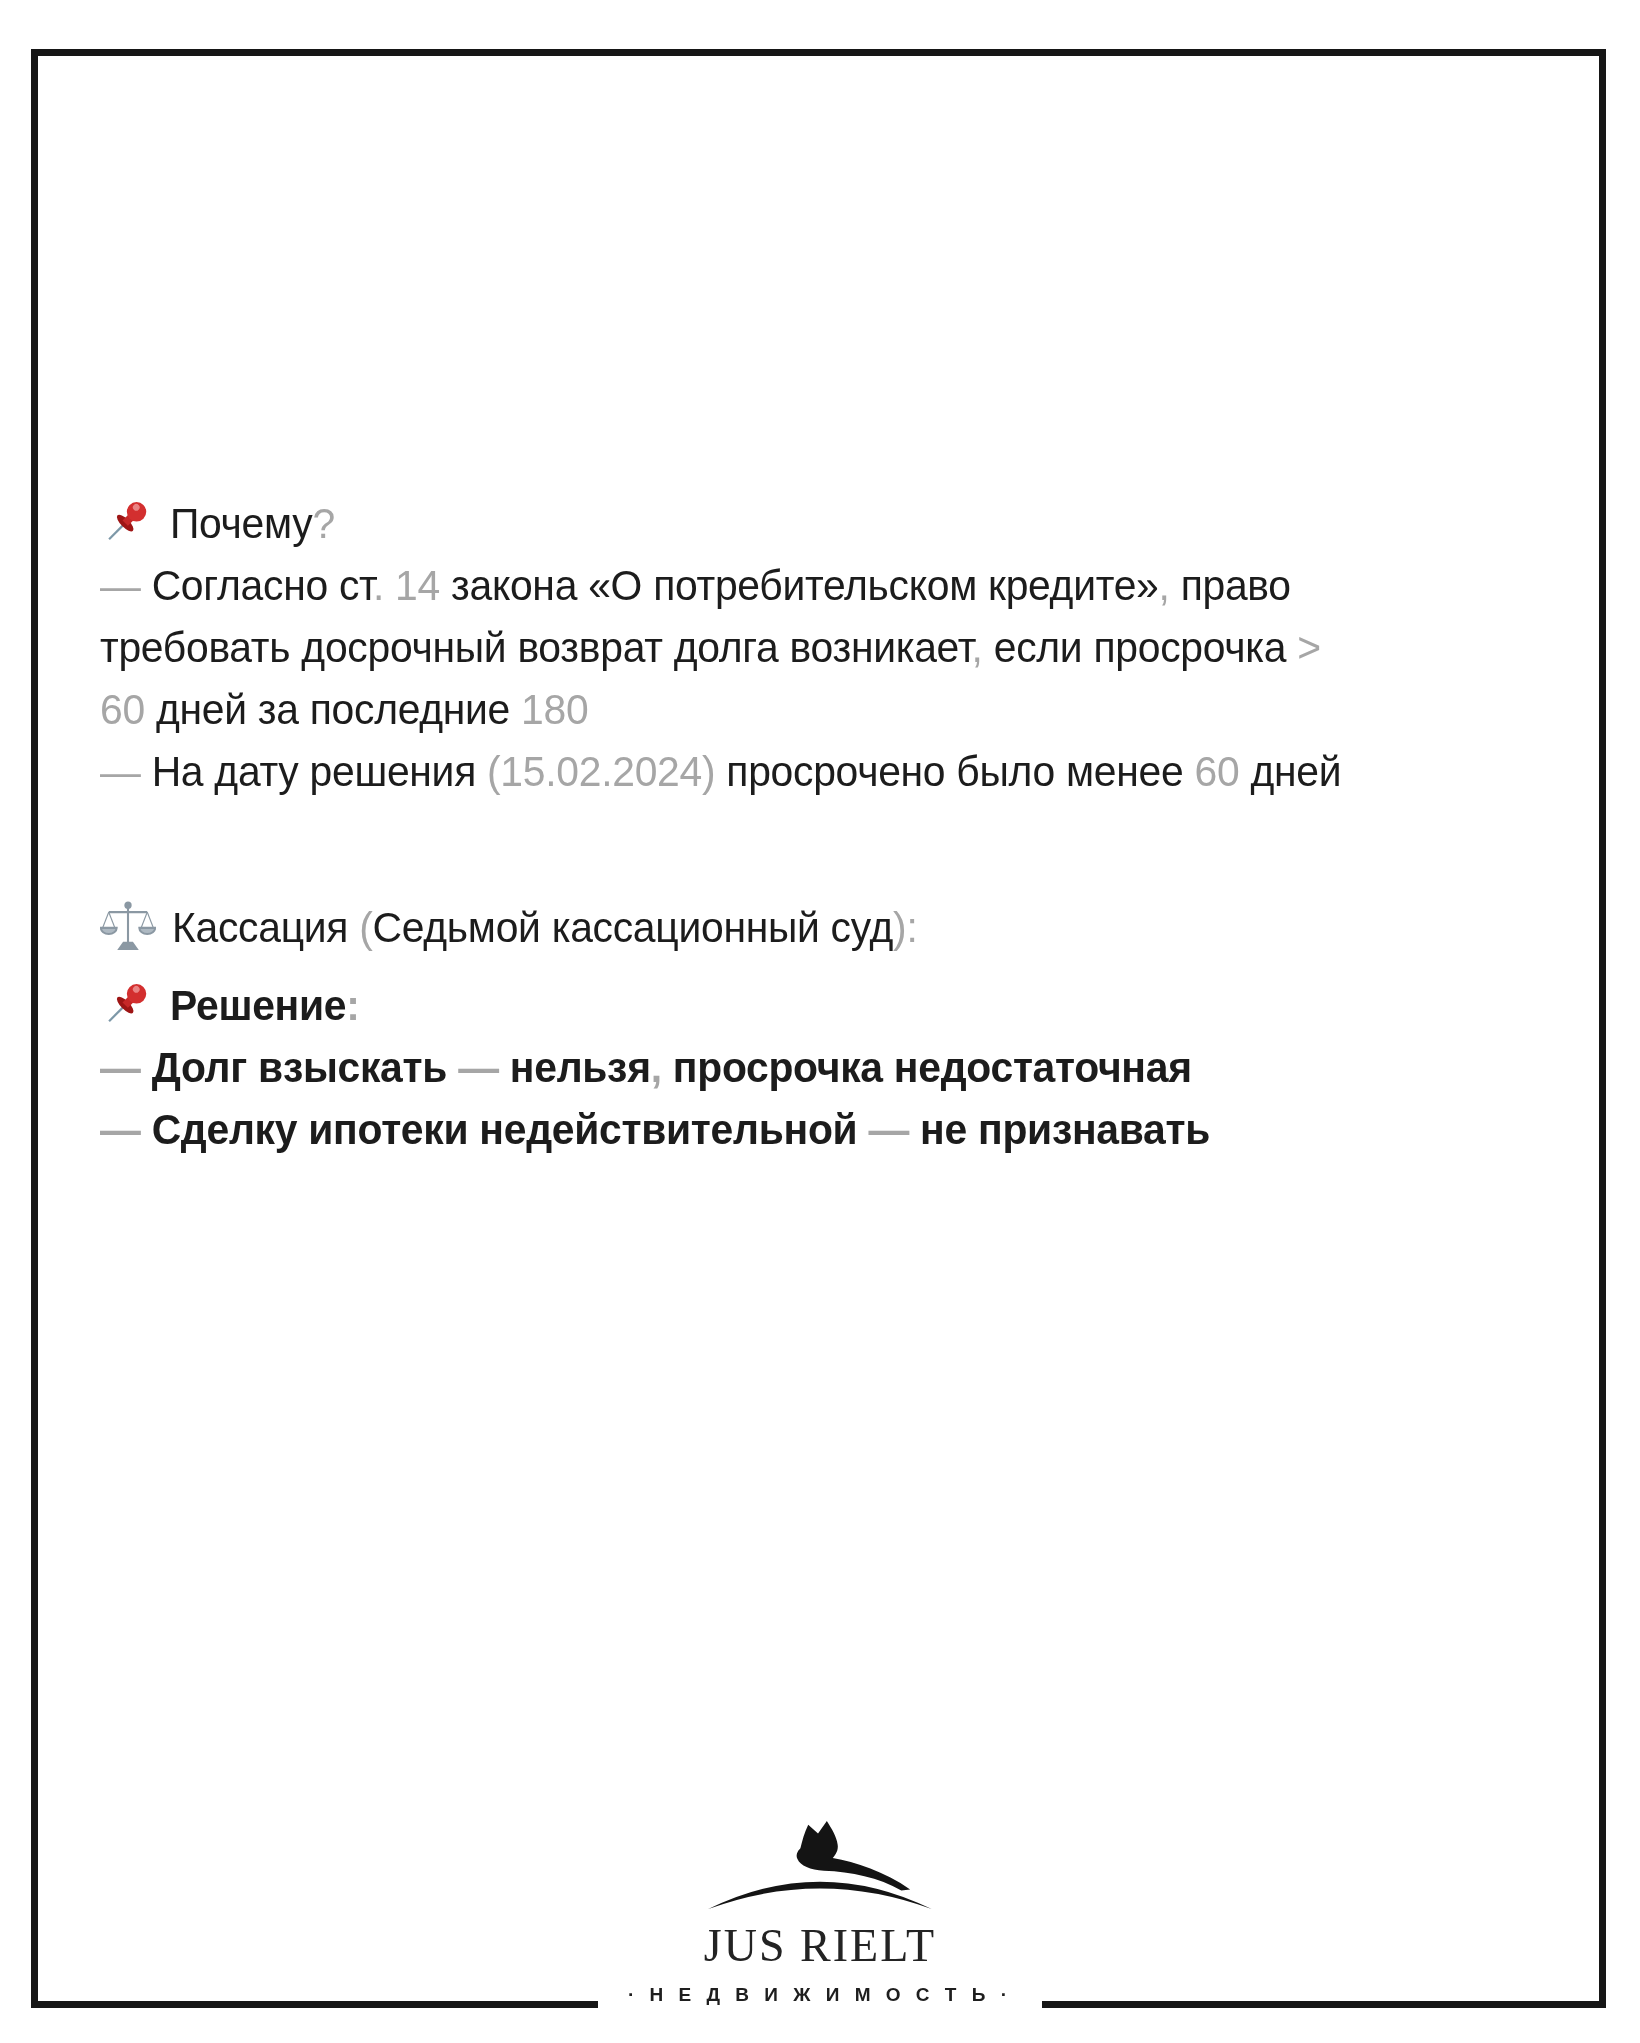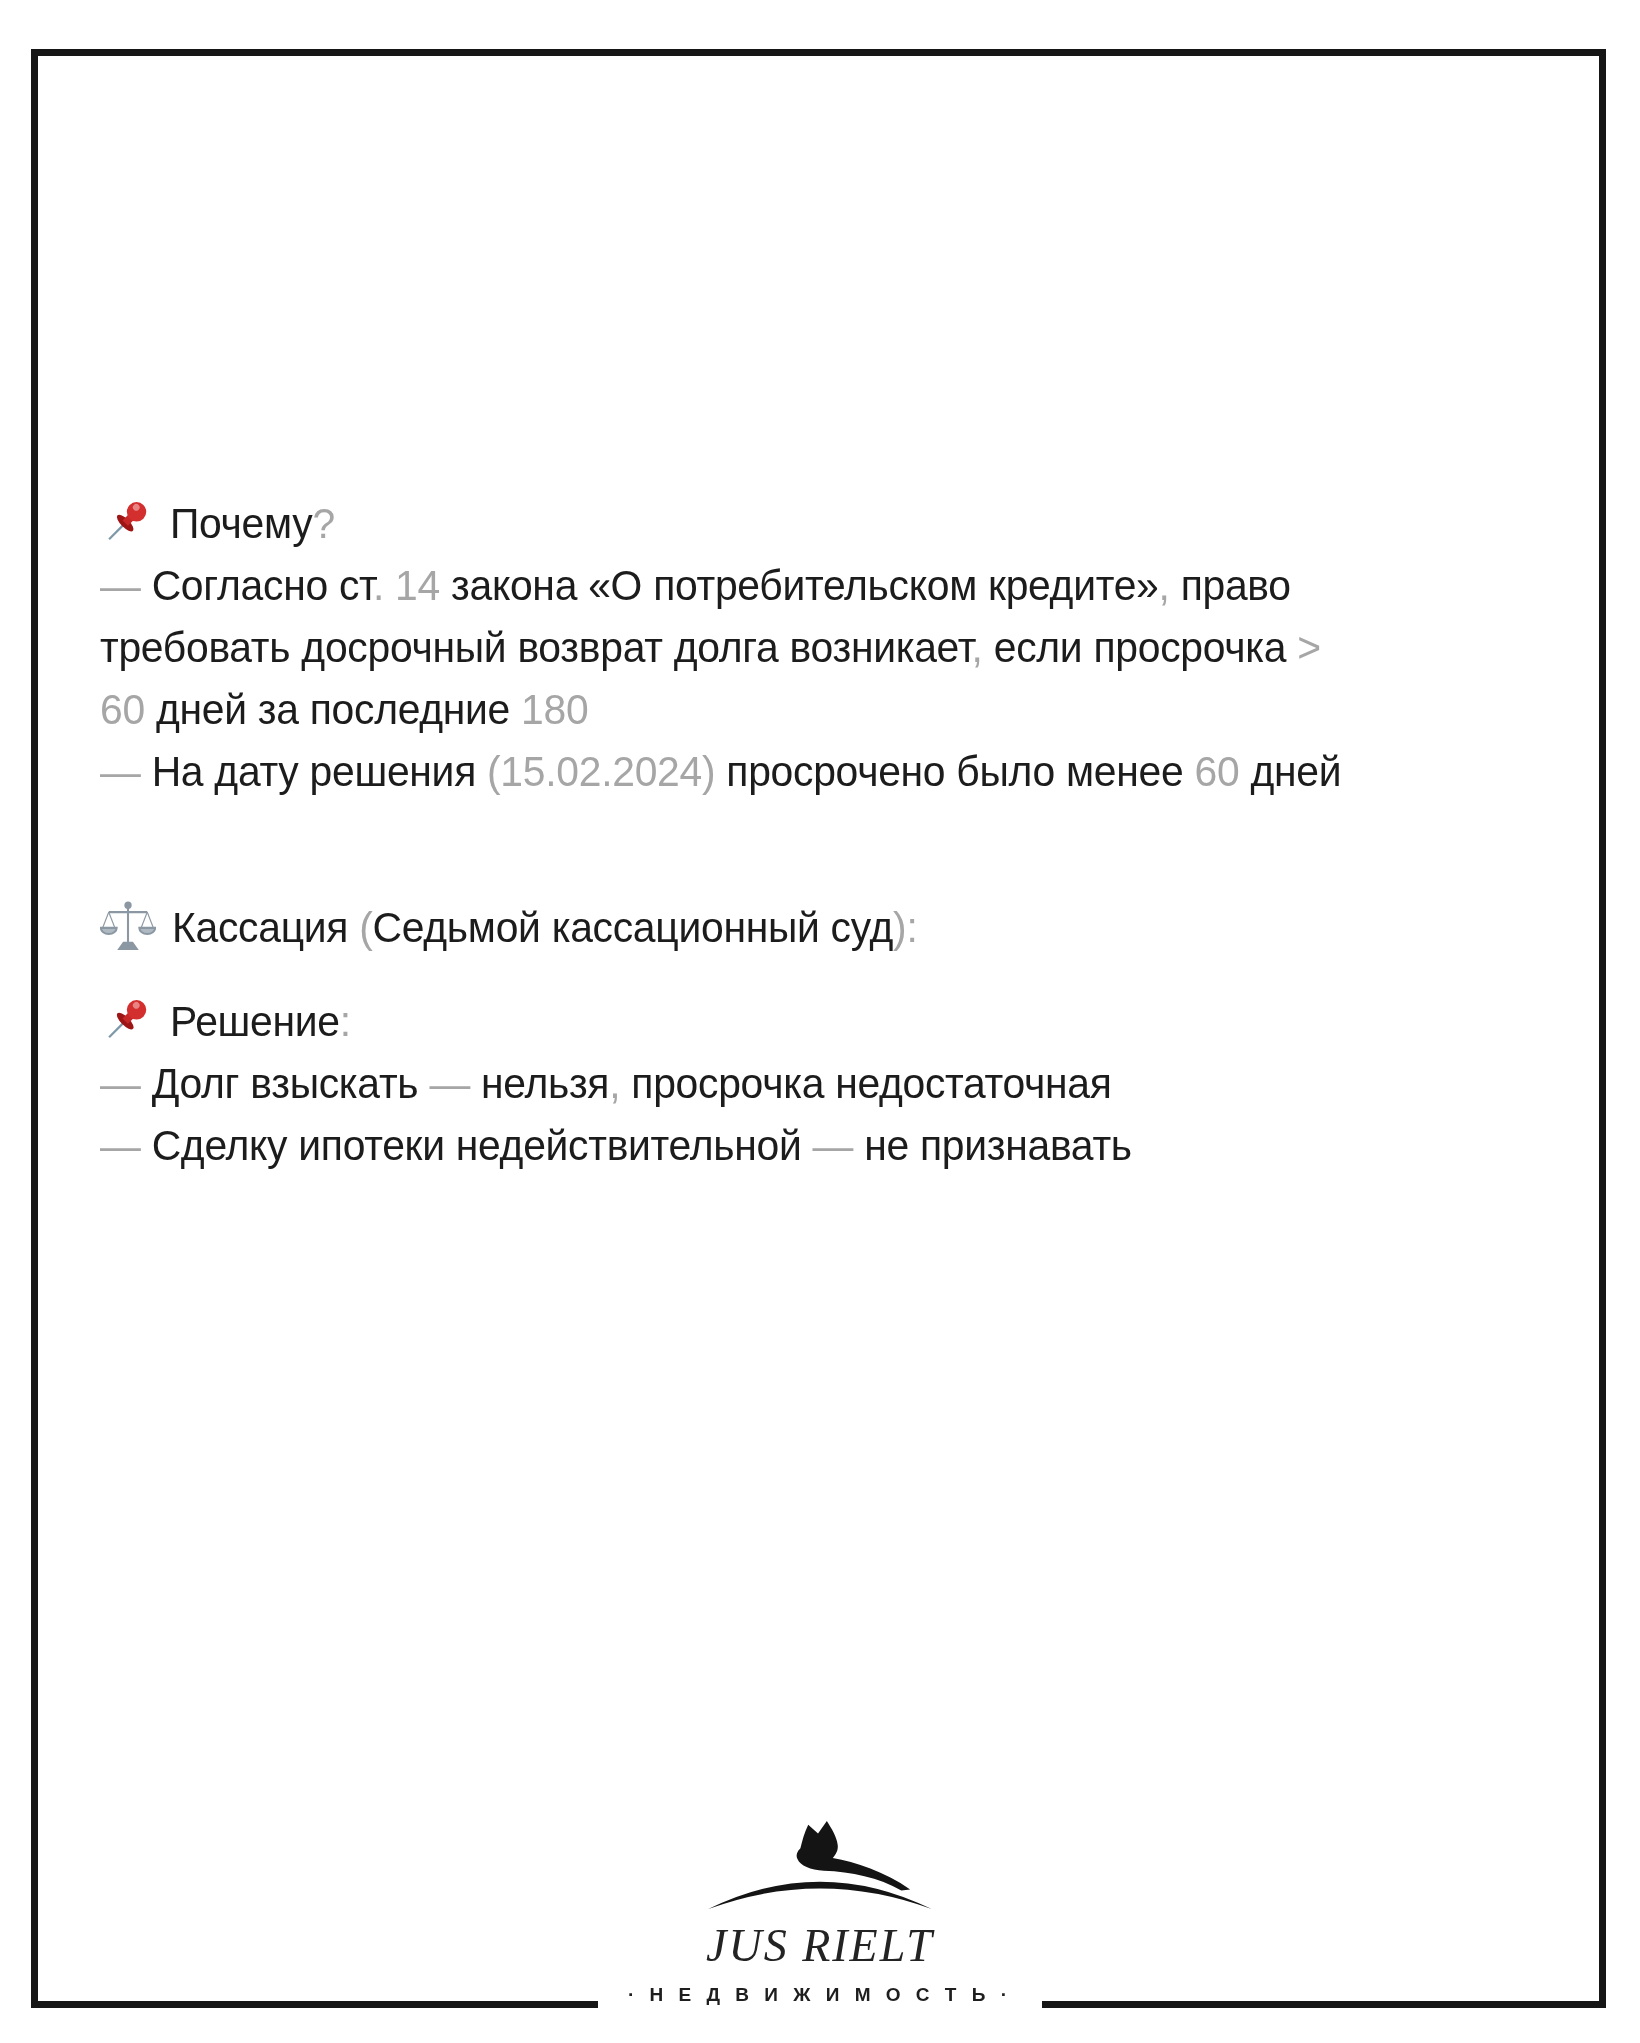--- a/index.html
+++ b/index.html
@@ -24,21 +24,21 @@
   .seg.muted{color:#a6a6a6;}
   .seg.ruble{font-weight:bold;color:#141414;}
   .icon{margin-right:16px;flex:0 0 auto;}
   
   .logo{
     position:absolute;left:50%;bottom:23px;transform:translateX(-50%);
     background:#ffffff;padding:6px 30px 14px;text-align:center;z-index:2;
   }
   .brand{
     font-family:"Liberation Serif",serif;font-size:46px;letter-spacing:2px;
-    color:#232323;margin-top:4px;line-height:50px;font-style:italic;
+    color:#232323;margin-top:4px;line-height:50px;
   }
   .tagline{
     font-size:19px;font-weight:bold;letter-spacing:5px;color:#1e1e1e;
     margin-top:13px;line-height:22px;
   }
 </style>
 </head>
 <body>
 
 <div class="frame"></div>
@@ -82,21 +82,21 @@
       <path d="M1 33 A9 7 0 0 0 19 33 Z"></path>
       <line x1="54" y1="15" x2="47" y2="33" stroke-width="1.4"></line>
       <line x1="54" y1="15" x2="61" y2="33" stroke-width="1.4"></line>
       <path d="M45 33 A9 7 0 0 0 63 33 Z"></path>
       <path d="M22 57 L42 57 L37 50 L27 50 Z" fill="#8b98a3"></path>
     </g>
   </svg>
         <span class="line-text"><span class="seg">Кассация </span><span class="seg muted">(</span><span class="seg">Седьмой кассационный суд</span><span class="seg muted">):</span></span>
       </div>
     </div>
-    <div class="section" style="margin-top: 32px;">
+    <div class="section" style="margin-top: 16px; font-weight: bold;">
       <div class="line">
         <svg class="icon" viewBox="0 0 64 64" width="54" height="58" aria-hidden="true">
     <g transform="rotate(45 32 30)">
       <line x1="32" y1="36" x2="32" y2="60" stroke="#7d98a8" stroke-width="2.6"></line>
       <ellipse cx="32" cy="33" rx="13" ry="5" fill="#9e1515"></ellipse>
       <rect x="27.5" y="21" width="9" height="12" fill="#c62828"></rect>
       <circle cx="32" cy="14" r="11.5" fill="#d32f2f"></circle>
       <circle cx="28" cy="10.5" r="4" fill="#ef9a9a" opacity="0.8"></circle>
     </g>
   </svg>

